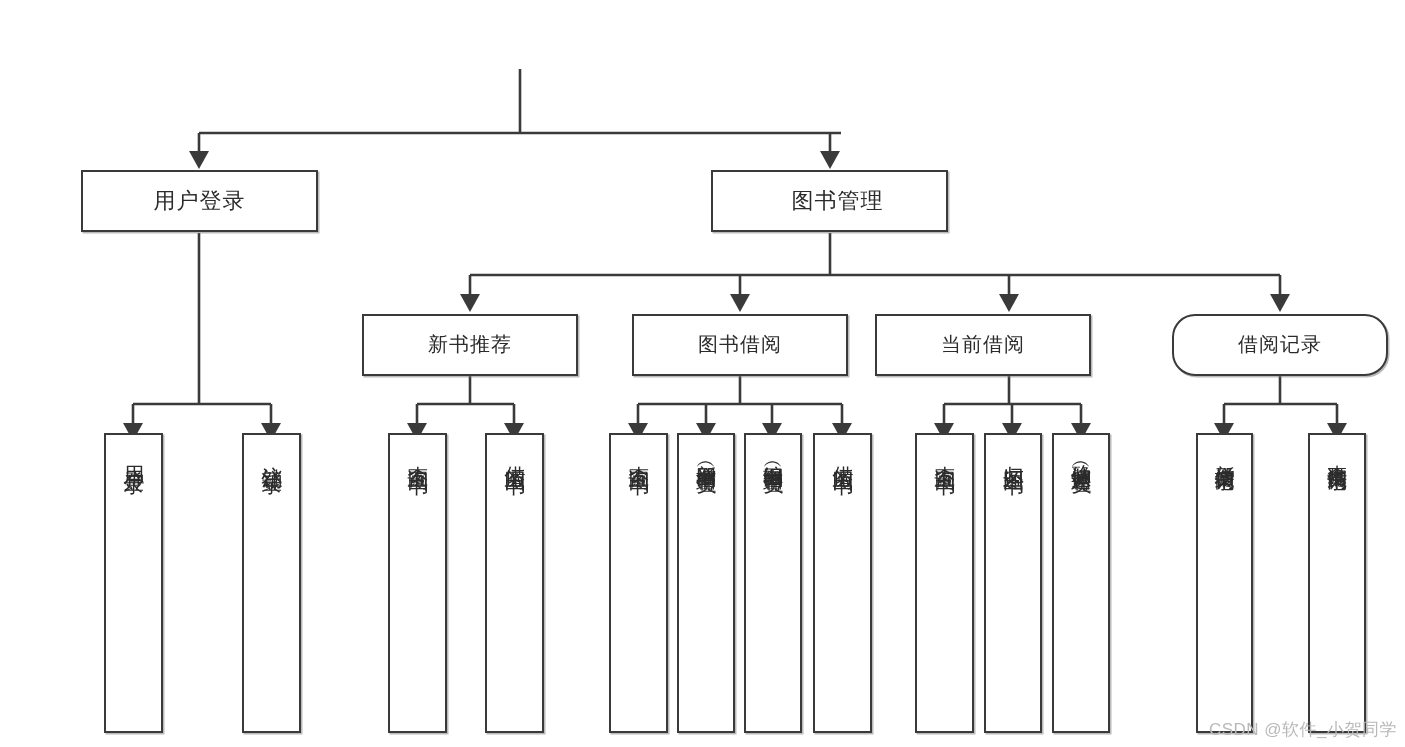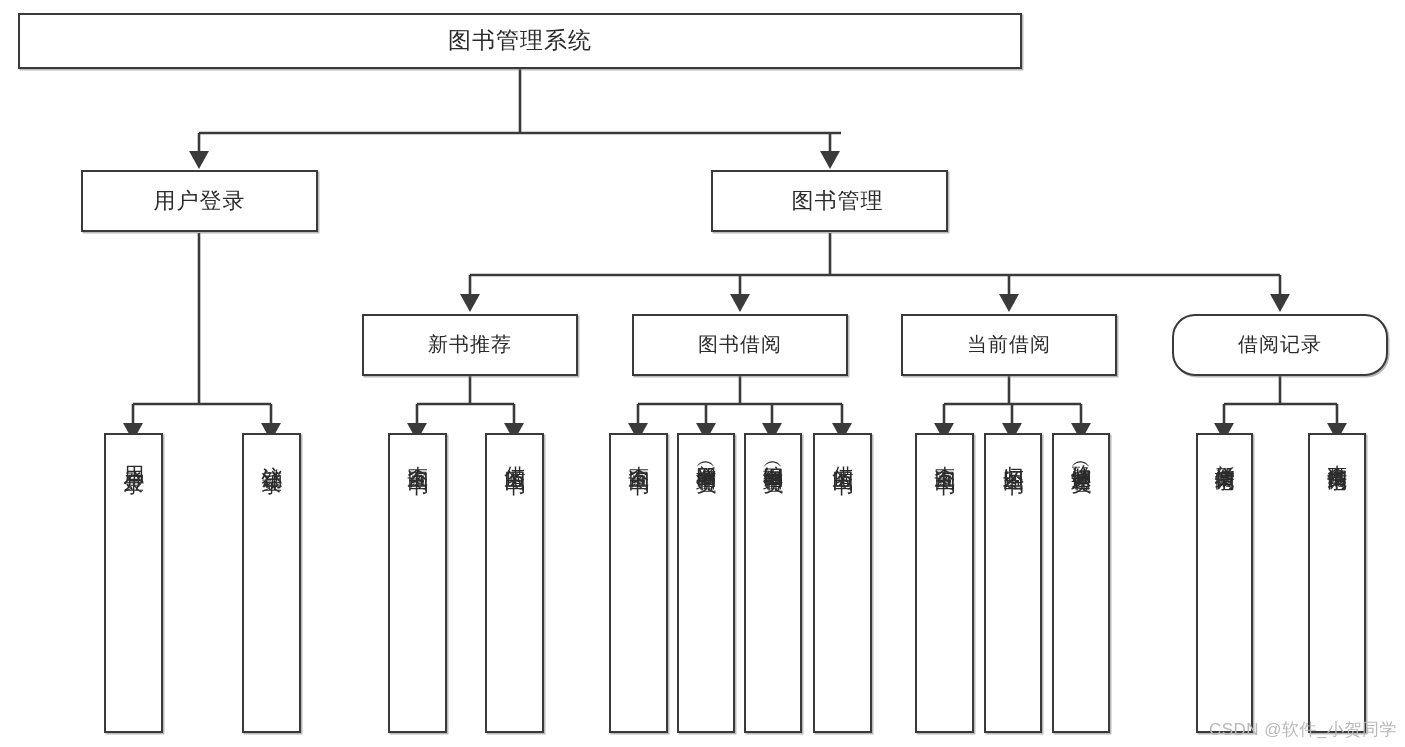--- a/index.html
+++ b/index.html
@@ -126,41 +126,38 @@
       <path d="M1012,404 L1012,431" marker-end="url(#arrowhead)"></path>
       <path d="M1081,404 L1081,431" marker-end="url(#arrowhead)"></path>
 
       <path d="M1280,376 L1280,404"></path>
       <path d="M1224,404 L1337,404"></path>
       <path d="M1224,404 L1224,431" marker-end="url(#arrowhead)"></path>
       <path d="M1337,404 L1337,431" marker-end="url(#arrowhead)"></path>
     </g>
   </svg>
 
-  <div class="node level-root" style="left:18px; top:13px; width:1004px; height:56px;">
-    <span class="node-label">图书管理系统</span>
-  </div>
 
   <div class="node level-branch" style="left:81px; top:170px; width:237px; height:62px;">
     <span class="node-label">用户登录</span>
   </div>
 
   <div class="node level-branch" style="left:711px; top:170px; width:237px; height:62px;padding-left:16px;">
     <span class="node-label">图书管理</span>
   </div>
 
   <div class="node level-sub" style="left:362px; top:314px; width:216px; height:62px;">
     <span class="node-label">新书推荐</span>
   </div>
 
   <div class="node level-sub" style="left:632px; top:314px; width:216px; height:62px;">
     <span class="node-label">图书借阅</span>
   </div>
 
-  <div class="node level-sub" style="left:901px; top:314px; width:216px; height:62px;">
+  <div class="node level-sub" style="left:875px; top:314px; width:216px; height:62px;">
     <span class="node-label">当前借阅</span>
   </div>
 
   <div class="node level-sub" style="left:1172px; top:314px; width:216px; height:62px;border-radius:23px;">
     <span class="node-label">借阅记录</span>
   </div>
 
   <div class="node leaf" style="left:104px; top:433px; width:59px; height:300px;">
     <span class="node-label">用户登录</span>
   </div>

